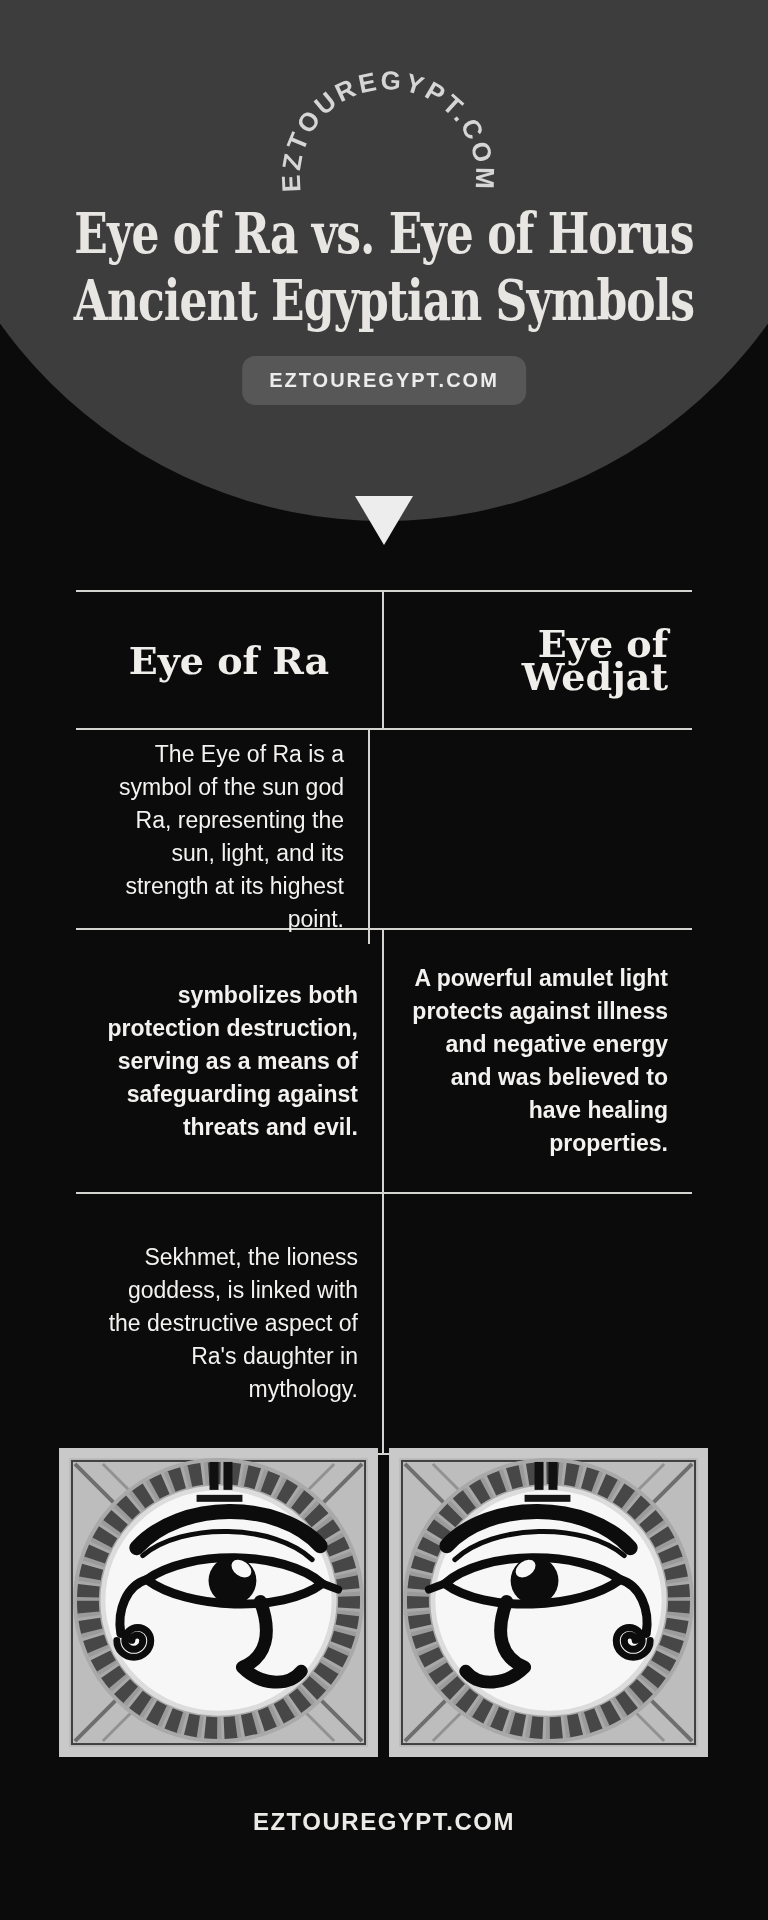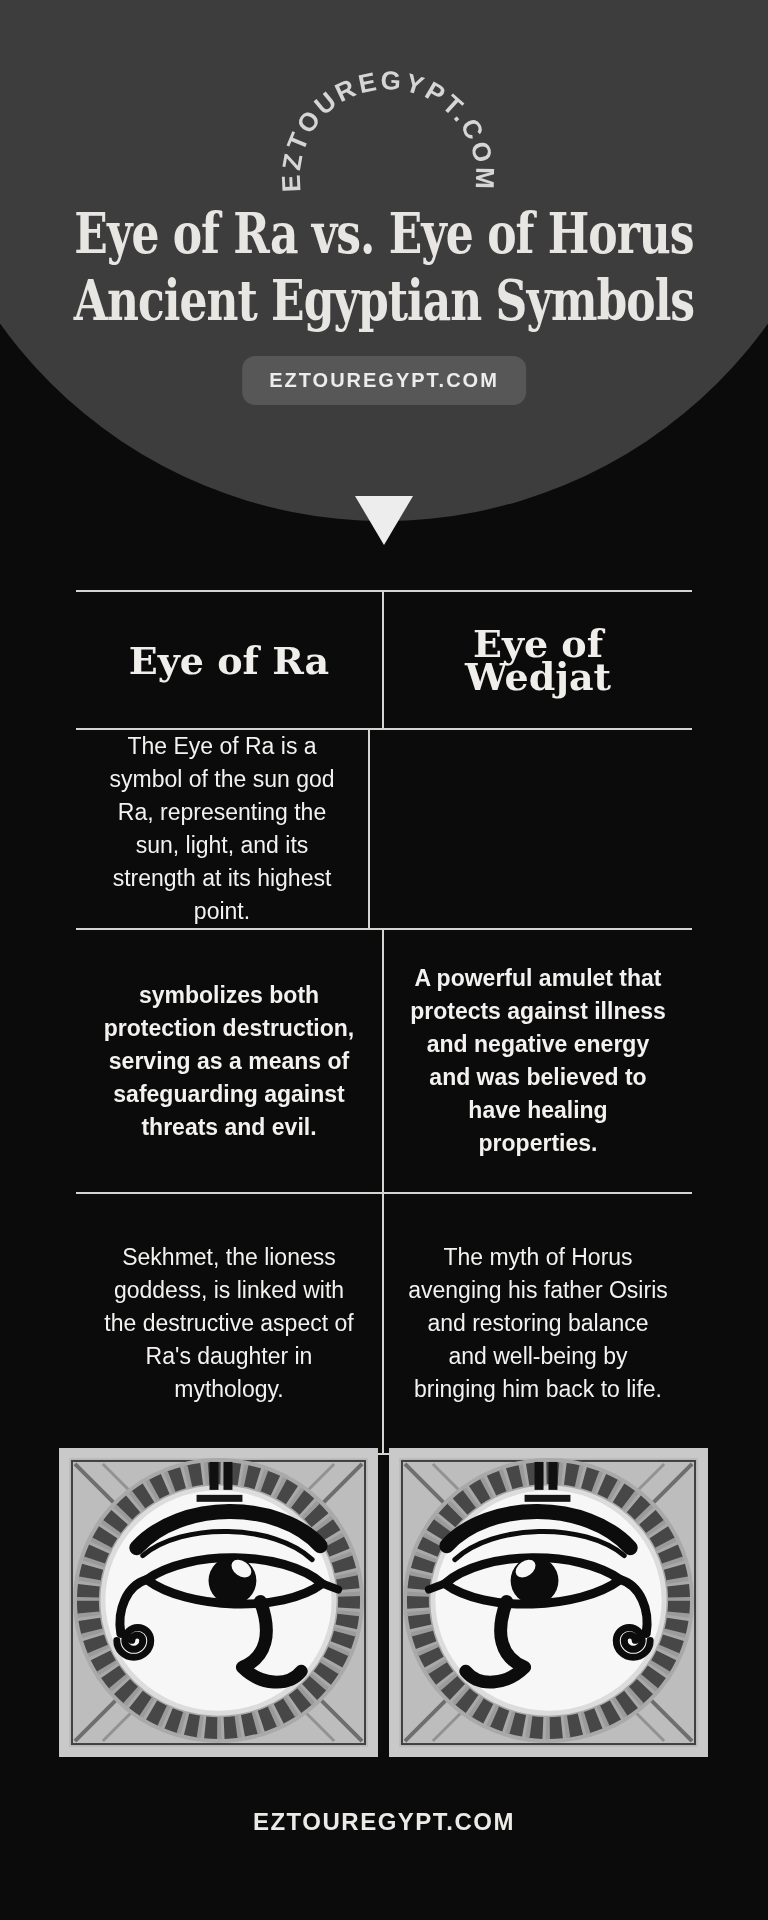--- a/index.html
+++ b/index.html
@@ -47,21 +47,21 @@
   .trow{
     display:grid;grid-template-columns:1fr 1fr;
     border-bottom:2px solid #d6d4d0;box-sizing:border-box;
   }
   .trow.thead{height:138px;}
   .trow.r1{height:200px;gap:28px;}
   .trow.r2{height:264px;font-weight:bold;}
   .trow.r3{height:261px;}
   .cell{
     display:flex;align-items:center;justify-content:center;
-    text-align:center;padding:0 24px;box-sizing:border-box;
+    text-align:right;padding:8px 24px;box-sizing:border-box;
     color:#f3f2f0;font-size:23px;line-height:33px;
   }
   .cell.c-left{border-right:2px solid #d6d4d0;}
   .cell.header{
     font-family:"DejaVu Serif",serif;font-weight:700;
     font-size:38px;letter-spacing:0;color:#f0eeea;
   }
   
   .artworks{
     position:absolute;left:59px;top:1448px;width:650px;
@@ -102,25 +102,24 @@
   <div class="ctable">
     <div class="trow thead">
       <div class="cell c-left header">Eye of Ra</div>
       <div class="cell header">Eye of Wedjat</div>
     </div>
     <div class="trow r1">
       <div class="cell c-left">The Eye of Ra is a symbol of the sun god Ra, representing the sun, light, and its strength at its highest point.</div>
     </div>
     <div class="trow r2">
       <div class="cell c-left">symbolizes both protection destruction, serving as a means of safeguarding against threats and evil.</div>
-      <div class="cell">A powerful amulet that protects against illness and negative energy and was believed to have healing properties.</div>
+      <div class="cell">A powerful amulet light protects against illness and negative energy and was believed to have healing properties.</div>
     </div>
     <div class="trow r3">
       <div class="cell c-left">Sekhmet, the lioness goddess, is linked with the destructive aspect of Ra's daughter in mythology.</div>
-      <div class="cell">The myth of Horus avenging his father Osiris and restoring balance and well-being by bringing him back to life.</div>
     </div>
   </div>
 
   <svg width="0" height="0" style="position:absolute" aria-hidden="true">
     <defs>
       <g id="eyecard">
         <rect x="0" y="0" width="320" height="310" fill="#c9c9c9"></rect>
         <rect x="10" y="10" width="300" height="290" fill="#bdbdbd"></rect>
         <rect x="13" y="13" width="294" height="284" fill="none" stroke="#3f3f3f" stroke-width="2"></rect>
         <path d="M16 16 L92 92 M304 16 L228 92 M16 294 L92 218 M304 294 L228 218" stroke="#6e6e6e" stroke-width="4" fill="none"></path>

